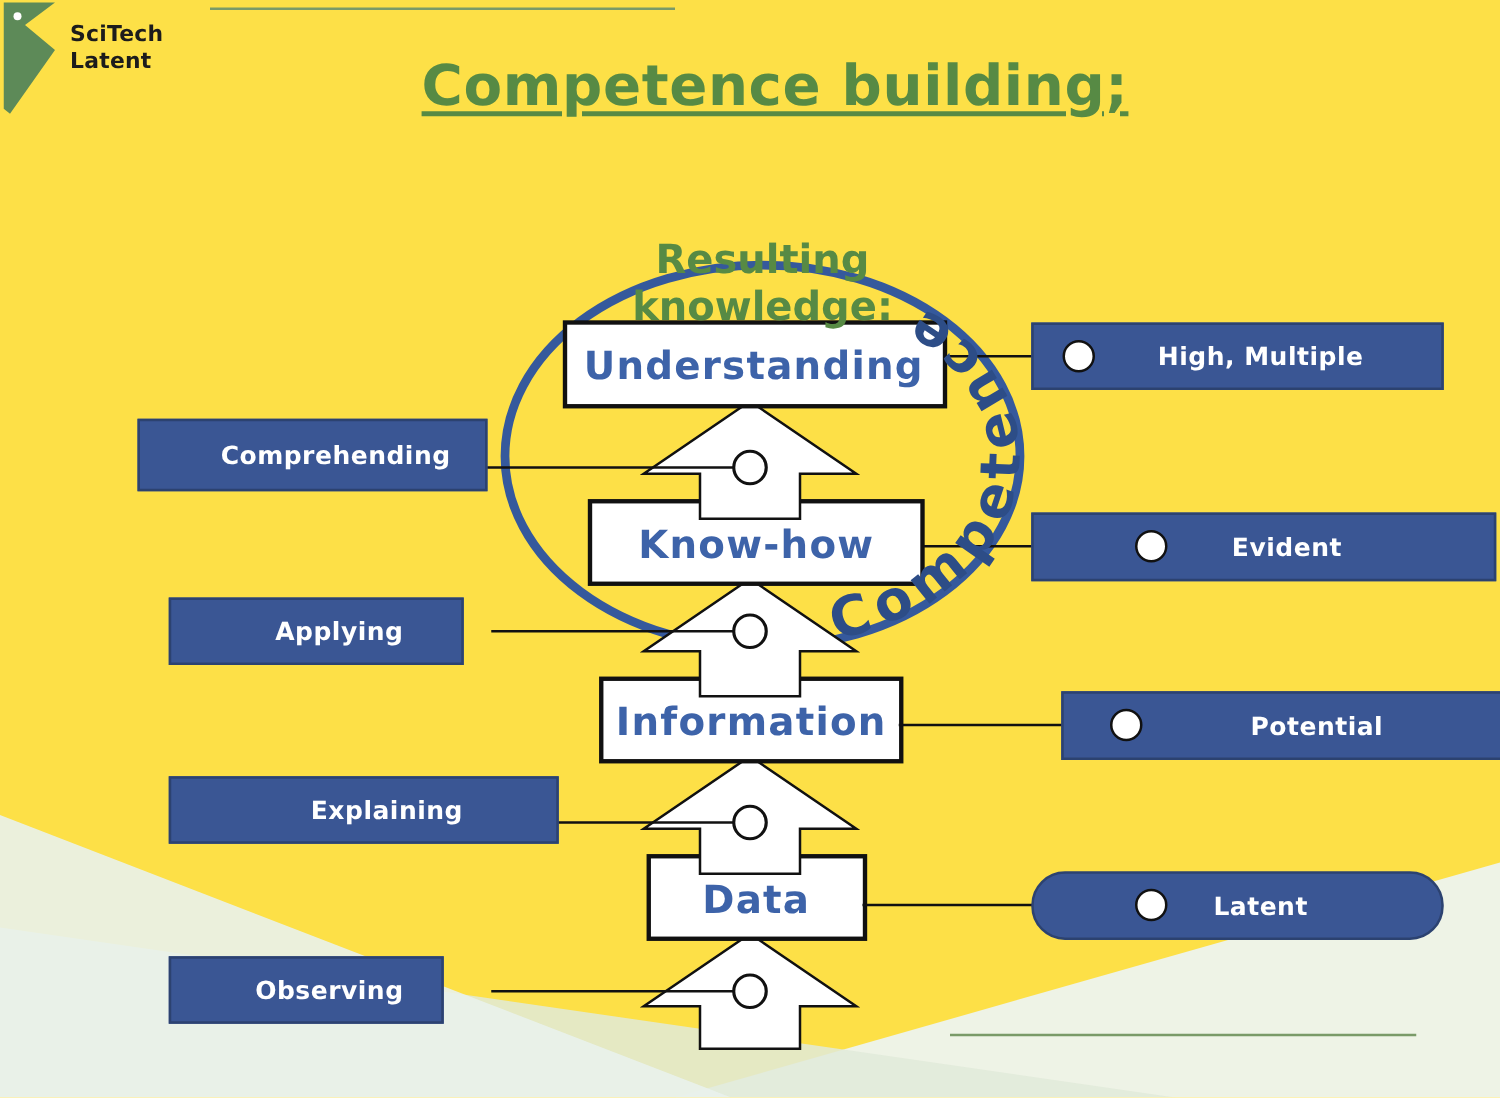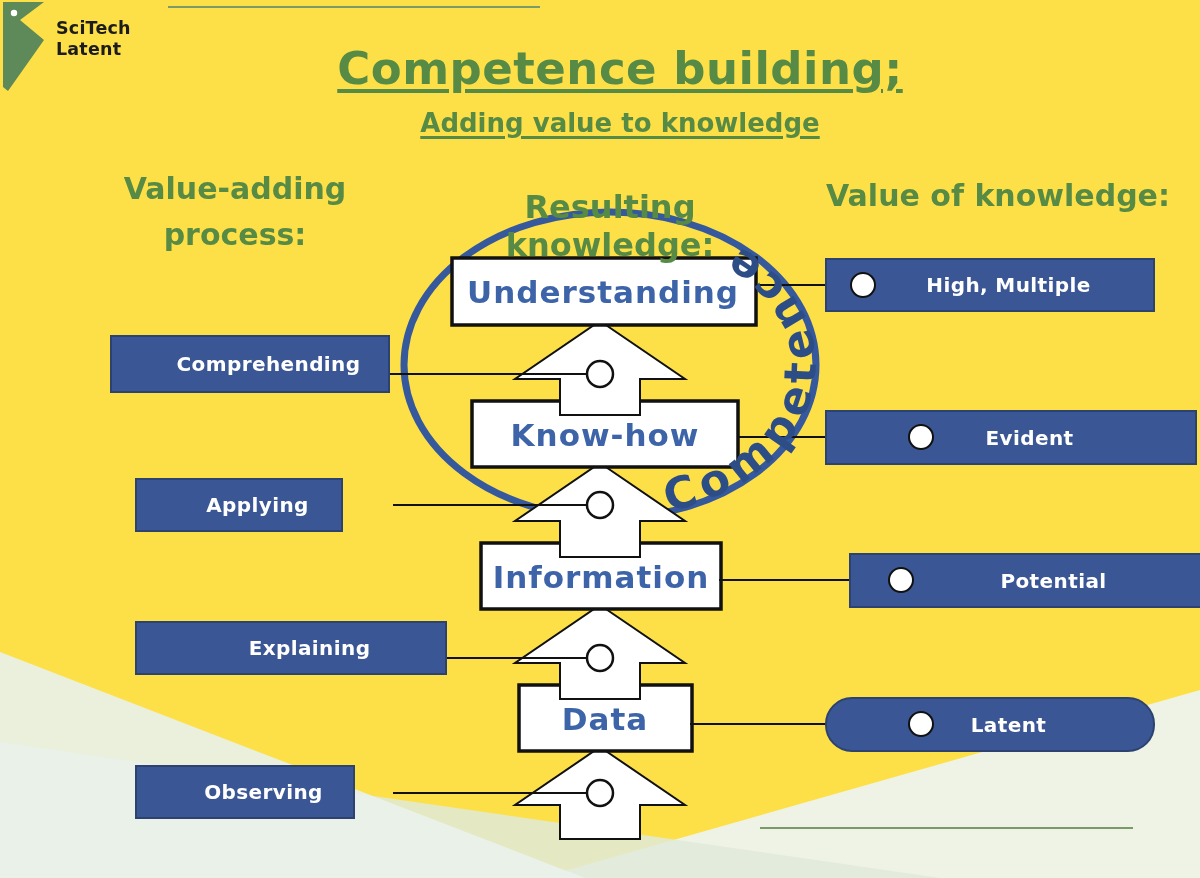--- a/index.html
+++ b/index.html
@@ -35,21 +35,21 @@
   #header-value { left:808px; top:178px; width:380px; font-size:30px; }
 
   
   #diagram-svg { left:0; top:0; z-index:1; }
 
   
   .blue-box { position:absolute; background:#3a5694; border:2px solid #2c4270;
     color:#ffffff; font-weight:bold; font-size:20px; letter-spacing:0.4px;
     display:flex; align-items:center; justify-content:center; z-index:2;padding-left:37px; }
   #box-comprehending { left:110px; top:335px; width:280px; height:58px; }
-  #box-applying     { left:135px; top:478px; width:208px; height:54px; }
+  #box-applying     { left:135px; top:478px; width:236px; height:54px; }
   #box-explaining   { left:135px; top:621px; width:312px; height:54px; }
   #box-observing    { left:135px; top:765px; width:220px; height:54px; }
   #box-high         { left:825px; top:258px; width:330px; height:54px; }
   #box-evident      { left:825px; top:410px; width:372px; height:55px; }
   #box-potential    { left:849px; top:553px; width:372px; height:55px; }
   #box-latent       { left:825px; top:697px; width:330px; height:55px;border-radius:27px; }
 
   
   .dot { position:absolute; width:26px; height:26px; border-radius:50%;
     background:#ffffff; border:2.5px solid #111; z-index:3; }
@@ -76,29 +76,23 @@
     <polygon points="3,2 44,2 20,20 44,40 8,91 3,87" fill="#5d8a58"></polygon>
     <circle cx="14" cy="13" r="3.2" fill="#ffffff"></circle>
   </svg>
   <div id="logo-text" class="abs">
     <div>SciTech</div>
     <div>Latent</div>
   </div>
 
   <div id="title-block" class="abs">
     <div id="title-main">Competence building;</div>
-    <div id="title-sub">Adding value to knowledge</div>
   </div>
 
-  <div id="header-process" class="abs col-header">
-    <div>Value-adding</div>
-    <div>process:</div>
-  </div>
   <div id="header-knowledge" class="abs col-header">Resulting knowledge:</div>
-  <div id="header-value" class="abs col-header">Value of knowledge:</div>
 
   <svg id="diagram-svg" class="abs" width="1200" height="878" viewBox="0 0 1200 878">
 
     <ellipse cx="610" cy="365" rx="206" ry="153" fill="none" stroke="#35599c" stroke-width="7"></ellipse>
 
     <polygon points="600,747 685,805 640,805 640,839 560,839 560,805 515,805" fill="#ffffff" stroke="#111" stroke-width="2"></polygon>
 
     <rect x="519" y="685" width="173" height="66" fill="#ffffff" stroke="#111" stroke-width="3.5"></rect>
 
     <polygon points="600,605 685,663 640,663 640,699 560,699 560,663 515,663" fill="#ffffff" stroke="#111" stroke-width="2"></polygon>

